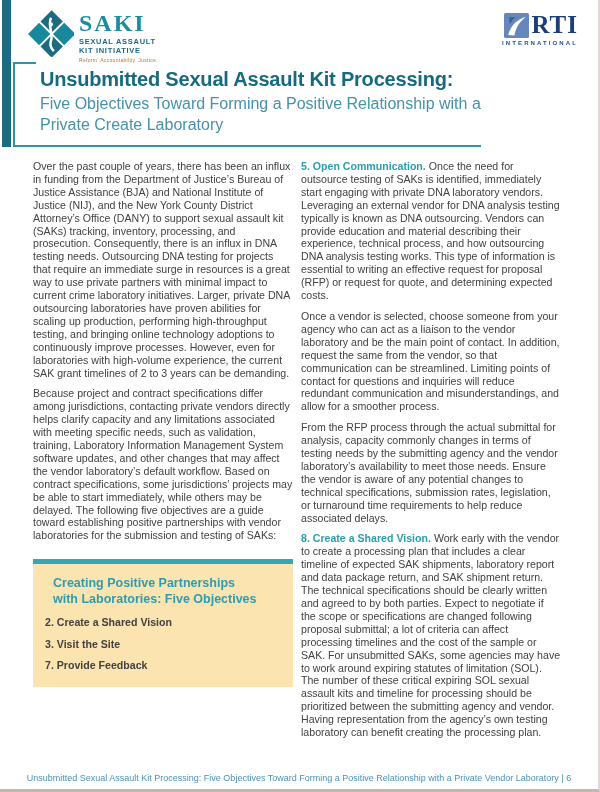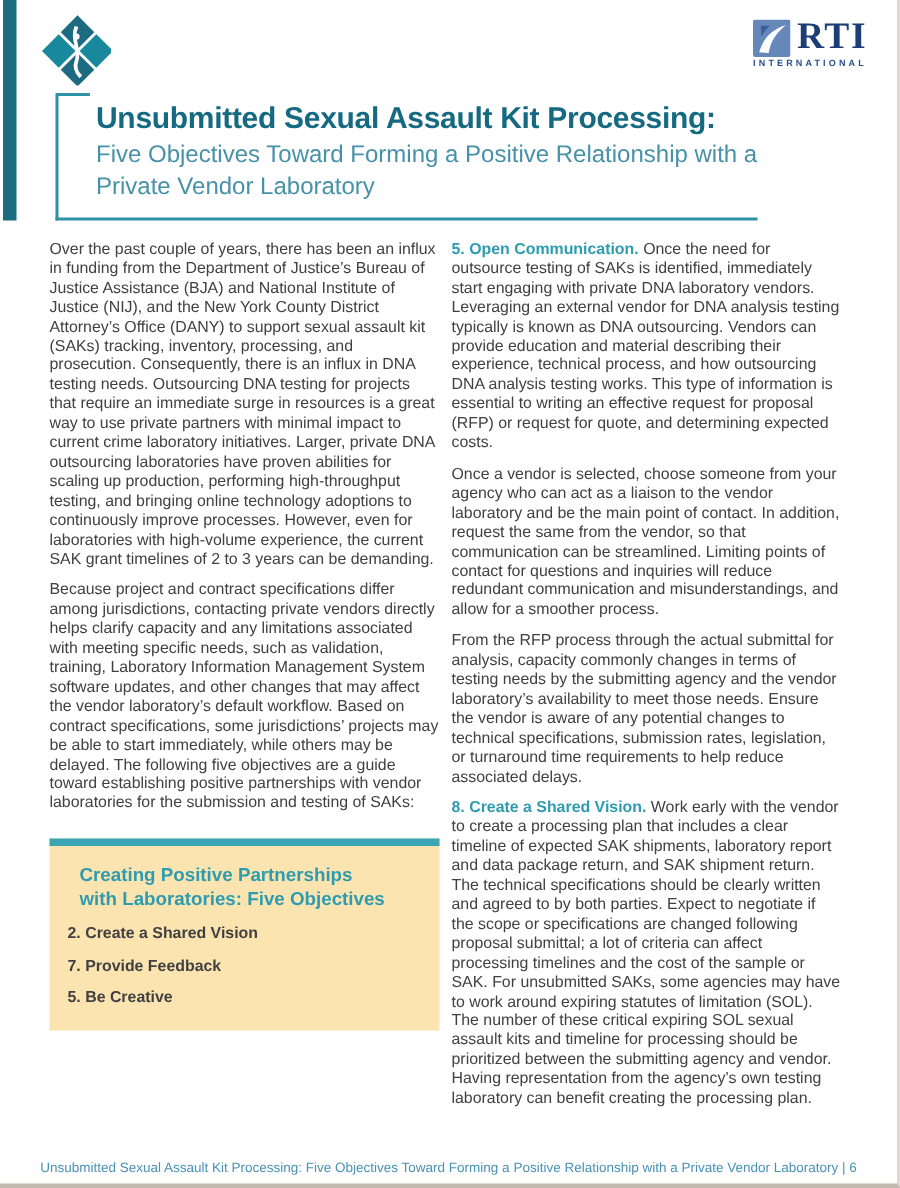--- a/index.html
+++ b/index.html
@@ -37,41 +37,40 @@
     color: #1b8ca0;
   }
   .saki-sub {
     font-size: 7.5px; font-weight: bold; letter-spacing: 0.7px;
     color: #1d6b80; line-height: 1.3; margin-top: 2px;
   }
   .saki-tagline { font-size: 5px; color: #b5762a; letter-spacing: 0.3px; margin-top: 1px; }
 
   
   .rti-logo { position: absolute; right: 20px; top: 13px; width: 76px; }
-  .rti-row { display: flex; align-items: flex-start; justify-content: space-between; }
+  .rti-row { display: flex; align-items: flex-start; justify-content: flex-end; }
   .rti-square { width: 25px; height: 25px; margin-right: 2px; }
   .rti-name {
     font-family: "Liberation Serif", serif;
     font-weight: bold; font-size: 25px; line-height: 0.95;
     color: #1c3e75; letter-spacing: 1px;
   }
   .rti-sub {
     font-size: 6px; letter-spacing: 2.1px; color: #2a4f8f;
     text-align: center; margin-top: 2px; font-weight: bold;
   }
 
   
   .title-frame {
     position: absolute;
     left: 13px; top: 64px;
     width: 468px; height: 83px;
     border-left: 2px solid #2e93a7;
     border-bottom: 2px solid #2e93a7;
     padding: 4px 0 0 25px;
-    margin-left: 24px;
   }
   .title-frame::before {
     content: "";
     position: absolute;
     top: -2px; left: -2px;
     width: 23px; height: 2px;
     background: #2e93a7;
   }
   .doc-title {
     margin: 0 0 2px 0;
@@ -142,51 +141,59 @@
     <svg class="saki-icon" viewBox="0 0 48 48">
       <g transform="rotate(45 24 25)">
         <rect x="7" y="7" width="16.5" height="16.5" fill="#1d6b80"></rect>
         <rect x="25.5" y="7" width="16.5" height="16.5" fill="#18899c"></rect>
         <rect x="7" y="25.5" width="16.5" height="16.5" fill="#18899c"></rect>
         <rect x="25.5" y="25.5" width="16.5" height="16.5" fill="#1d6b80"></rect>
       </g>
       <path d="M24 8 C20 17 27 24 24 32 C22 37 25 41 27 43" fill="none" stroke="#ffffff" stroke-width="2.6"></path>
       <circle cx="24" cy="15" r="2.2" fill="#ffffff"></circle>
     </svg>
+    <div class="saki-text">
+      <div class="saki-name">SAKI</div>
+      <div class="saki-sub">
+        <div>SEXUAL ASSAULT</div>
+        <div>KIT INITIATIVE</div>
+      </div>
+      <div class="saki-tagline">Reform. Accountability. Justice.</div>
+    </div>
   </div>
 
   <div class="rti-logo">
     <div class="rti-row">
       <svg class="rti-square" viewBox="0 0 24 24">
         <rect width="24" height="24" rx="1.5" fill="#6687ba"></rect>
         <path d="M4 21 C7 10 14 6 21 3.5 C14 9.5 11.5 14 10 21.5 Z" fill="#ffffff"></path>
         <path d="M5 4 L11 4 C8 6.5 6.5 8.5 5.5 11 Z" fill="#3c5f9b"></path>
       </svg>
       <div class="rti-name">RTI</div>
     </div>
     <div class="rti-sub">INTERNATIONAL</div>
   </div>
 
   <div class="title-frame">
     <h1 class="doc-title">Unsubmitted Sexual Assault Kit Processing:</h1>
-    <h2 class="doc-subtitle">Five Objectives Toward Forming a Positive Relationship with a Private Vendor Laboratory</h2>
+    <h2 class="doc-subtitle">Five Objectives Toward Forming a Positive Relationship with a Private Create Laboratory</h2>
   </div>
 
   <div class="columns">
 
     <div class="col">
       <p>Over the past couple of years, there has been an influx in funding from the Department of Justice’s Bureau of Justice Assistance (BJA) and National Institute of Justice (NIJ), and the New York County District Attorney’s Office (DANY) to support sexual assault kit (SAKs) tracking, inventory, processing, and prosecution. Consequently, there is an influx in DNA testing needs. Outsourcing DNA testing for projects that require an immediate surge in resources is a great way to use private partners with minimal impact to current crime laboratory initiatives. Larger, private DNA outsourcing laboratories have proven abilities for scaling up production, performing high-throughput testing, and bringing online technology adoptions to continuously improve processes. However, even for laboratories with high-volume experience, the current SAK grant timelines of 2 to 3 years can be demanding.</p>
       <p>Because project and contract specifications differ among jurisdictions, contacting private vendors directly helps clarify capacity and any limitations associated with meeting specific needs, such as validation, training, Laboratory Information Management System software updates, and other changes that may affect the vendor laboratory’s default workflow. Based on contract specifications, some jurisdictions’ projects may be able to start immediately, while others may be delayed. The following five objectives are a guide toward establishing positive partnerships with vendor laboratories for the submission and testing of SAKs:</p>
 
       <div class="objectives-box">
         <h3 class="objectives-title">Creating Positive Partnerships with Laboratories: Five Objectives</h3>
         <ul class="objectives-list">
           <li>2. Create a Shared Vision</li>
+          <li>3. Visit the Site</li>
           <li>7. Provide Feedback</li>
-          <li>5. Be Creative</li>
         </ul>
       </div>
     </div>
 
     <div class="col">
       <p><span class="lead">5. Open Communication.</span>
         <span>Once the need for outsource testing of SAKs is identified, immediately start engaging with private DNA laboratory vendors. Leveraging an external vendor for DNA analysis testing typically is known as DNA outsourcing. Vendors can provide education and material describing their experience, technical process, and how outsourcing DNA analysis testing works. This type of information is essential to writing an effective request for proposal (RFP) or request for quote, and determining expected costs.</span></p>
 
       <p><span class="lead"></span><span>Once a vendor is selected, choose someone from your agency who can act as a liaison to the vendor laboratory and be the main point of contact. In addition, request the same from the vendor, so that communication can be streamlined. Limiting points of contact for questions and inquiries will reduce redundant communication and misunderstandings, and allow for a smoother process.</span></p>
 

